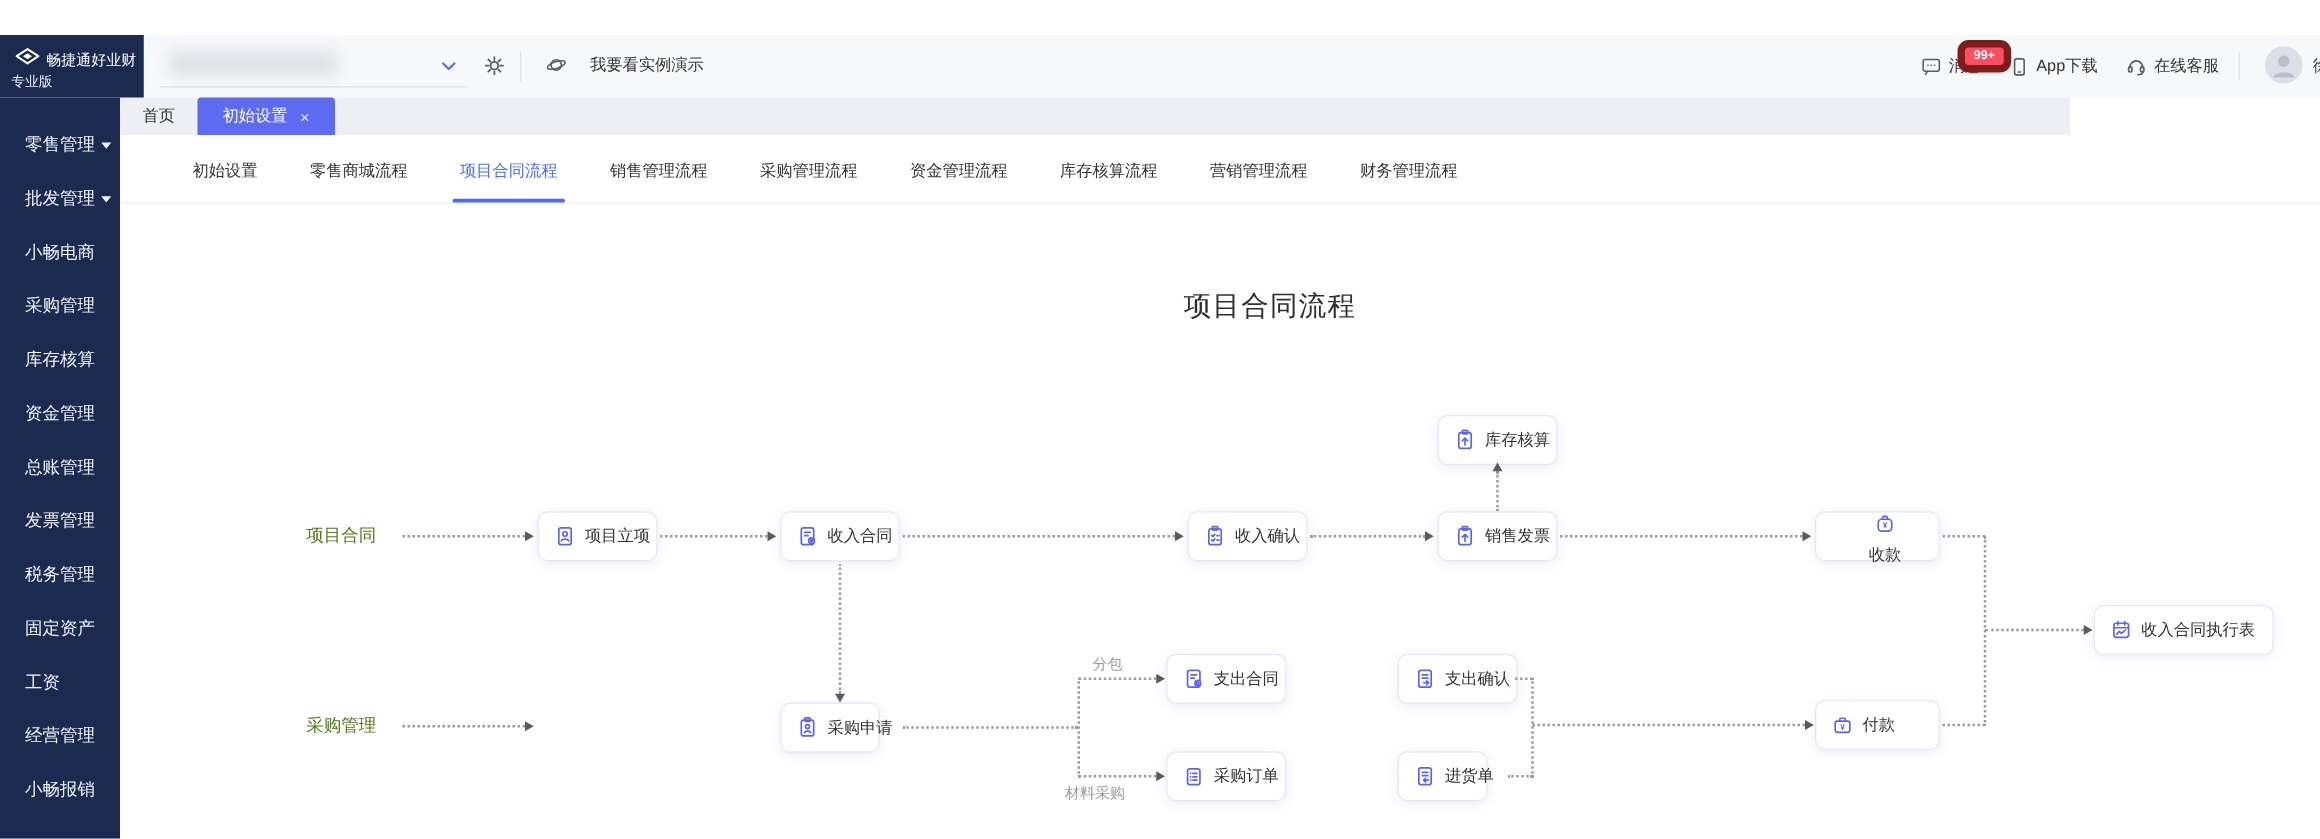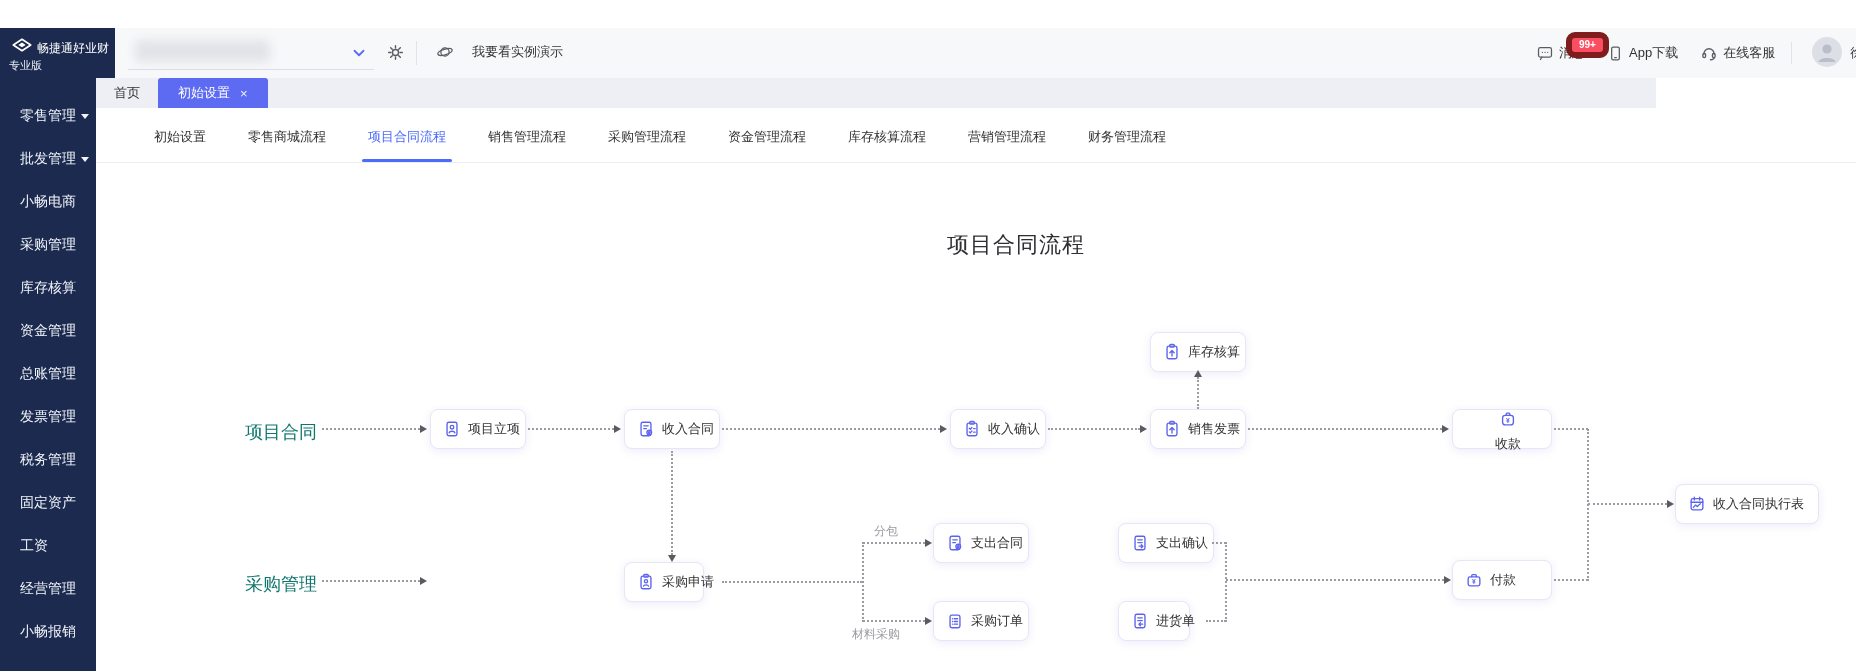--- a/index.html
+++ b/index.html
@@ -52,21 +52,21 @@
   .proc-nav { position:absolute; left:0; top:0; width:1760px; height:55px; border-bottom:1px solid #ecedf2; display:flex; align-items:flex-end; padding-left:52px; }
   .proc-tab { position:relative; padding:0 6px 16px 6px; margin-right:30px; font-size:13px; color:#333; cursor:pointer; }
   .proc-tab.active { color:#4b6bfb; }
   .proc-tab.active .underline { position:absolute; left:0; right:0; bottom:0; height:3px; background:#4b6bfb; border-radius:2px; }
   .nav-right { position:absolute; right:14px; top:0; height:55px; display:flex; align-items:center; gap:10px; font-size:13px; color:#595c63; }
   .nav-right .vdiv { width:1px; height:14px; background:#d9dbe0; }
   .nav-right .nr-item { display:flex; align-items:center; gap:5px; cursor:pointer; }
 
   
   .flow-title { position:absolute; left:896px; top:230px; width:240px; text-align:center; font-size:22px; color:#2e2e33; letter-spacing:1px; }
-  .lane-label { position:absolute; font-size:18px; color:#0f766e; }
+  .lane-label { position:absolute; font-size:14px; color:#4d7c0f; }
   .branch-label { position:absolute; font-size:12px; color:#9a9aa2; }
   .node { position:absolute; height:40px; background:#fff; border:1px solid #e6e6f7; border-radius:8px;
     box-shadow:0 2px 8px rgba(100,100,230,.12); display:flex; align-items:center; gap:7px; padding-left:12px;
     font-size:13px; color:#333; cursor:pointer; white-space:nowrap; }
   .node svg { flex:0 0 auto; }
   .hline { position:absolute; height:0; border-top:2px dotted #9b9ba3; }
   .vline { position:absolute; width:0; border-left:2px dotted #9b9ba3; }
   .arr-r { position:absolute; right:-7px; top:-5px; width:0; height:0;
     border-left:7px solid #5a5b61; border-top:4px solid transparent; border-bottom:4px solid transparent; }
   .arr-u { position:absolute; top:-7px; left:-5px; width:0; height:0;

